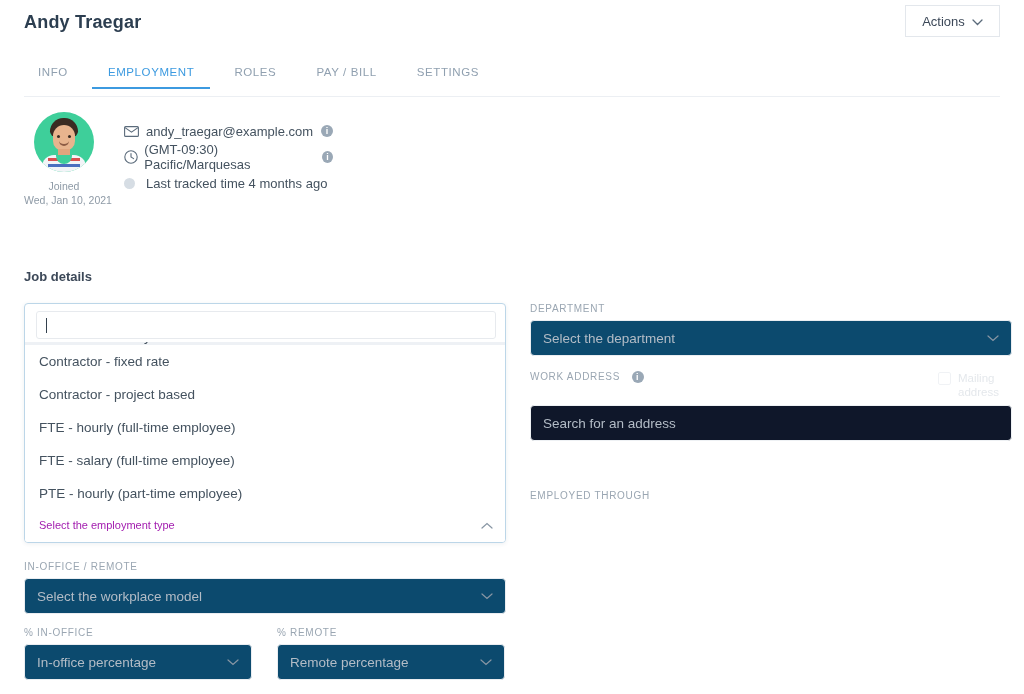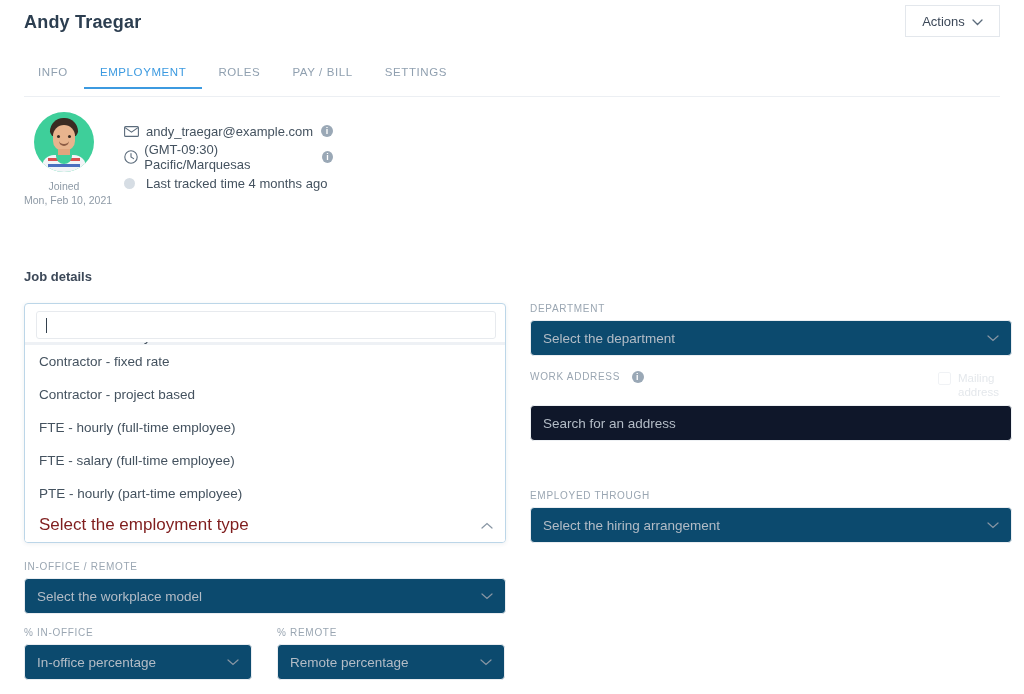--- a/index.html
+++ b/index.html
@@ -27,21 +27,21 @@
     border:1px solid #e3e7ec; border-radius:0;
     background:#fff;
     display:flex; align-items:center; justify-content:center; gap:7px;
     font-size:13px; color:#3c4858; cursor:pointer;
   }
   .chev { display:inline-block; }
 
   
   .tabs {
     position:absolute; left:24px; top:66px;
-    display:flex; align-items:flex-end; gap:0;
+    display:flex; align-items:flex-end; gap:8px;
   }
   .tab {
     font-size:11.5px; letter-spacing:.6px; color:#90a0b0;
     padding:0 16px 9px 16px; cursor:pointer; white-space:nowrap;
     border-bottom:2px solid transparent;
   }
   .tab:first-child { padding-left:14px; }
   .tab.active { color:#3c9ae0; border-bottom-color:#3c9ae0; font-weight:500; }
   .tabs-rule {
     position:absolute; left:24px; top:96px; width:976px; height:1px;
@@ -124,21 +124,21 @@
   .dd-item {
     height:33px; display:flex; align-items:center; padding:16px 14px;
     font-size:13.5px; color:#44525f; cursor:pointer;
   }
   .dd-item.first-clipped {
     height:18px; margin-top:-15px; background:#eef1f5; align-items:flex-end; padding-bottom:1px;
   }
   .dd-footer {
     position:absolute; left:0; bottom:0; width:482px; height:34px;
     display:flex; align-items:center; padding:0 14px;
-    font-size:17px; color:#7f1d1d; background:#fff; cursor:pointer;
+    font-size:11px; color:#a21caf; background:#fff; cursor:pointer;
   }
   .dd-footer .chev-u { position:absolute; right:14px; color:#8896a4; font-size:12px; }
 
   
   .f-inoffice-remote { position:absolute; left:24px; top:561px; width:482px; }
   .f-pct-in { position:absolute; left:24px; top:627px; width:228px; }
   .f-pct-rm { position:absolute; left:277px; top:627px; width:228px; }
 
   
   .f-department { position:absolute; left:530px; top:303px; width:482px; }
@@ -194,21 +194,21 @@
       <div class="av-eye-l"></div>
       <div class="av-eye-r"></div>
       <div class="av-smile"></div>
       <div class="av-neck"></div>
       <div class="av-body"></div>
       <div class="av-stripe1"></div>
       <div class="av-stripe2"></div>
       <div class="av-collar"></div>
     </div>
     <div class="joined-label">Joined</div>
-    <div class="joined-date">Mon, Feb 10, 2021</div>
+    <div class="joined-date">Wed, Jan 10, 2021</div>
   </div>
 
   <div class="contact">
     <div class="c-row">
       <span class="c-icon">
         <svg width="15" height="11" viewBox="0 0 15 11">
             <rect x="0.6" y="0.6" width="13.8" height="9.8" rx="1" stroke="#5b6b7b" stroke-width="1.1" fill="none"></rect>
             <path d="M1 1.6l6.5 4.6L14 1.6" stroke="#5b6b7b" stroke-width="1.1" fill="none"></path>
           </svg>
       </span>
@@ -318,21 +318,13 @@
       <div class="mail-txt">Mailing address</div>
     </div>
   </div>
   <div class="addr-input">
     <span>Search for an address</span>
   </div>
 </div>
 
 <div class="f-employedthrough">
   <div class="field-label">EMPLOYED THROUGH</div>
-  <div class="select-box">
-    <span>Select the hiring arrangement</span>
-    <span class="chev-d">
-      <svg width="12" height="7" viewBox="0 0 12 7">
-          <path d="M1 1l5 4.5L11 1" stroke="#8896a4" stroke-width="1.2" fill="none" stroke-linecap="round"></path>
-        </svg>
-    </span>
-  </div>
 </div>
 
 </body></html>

